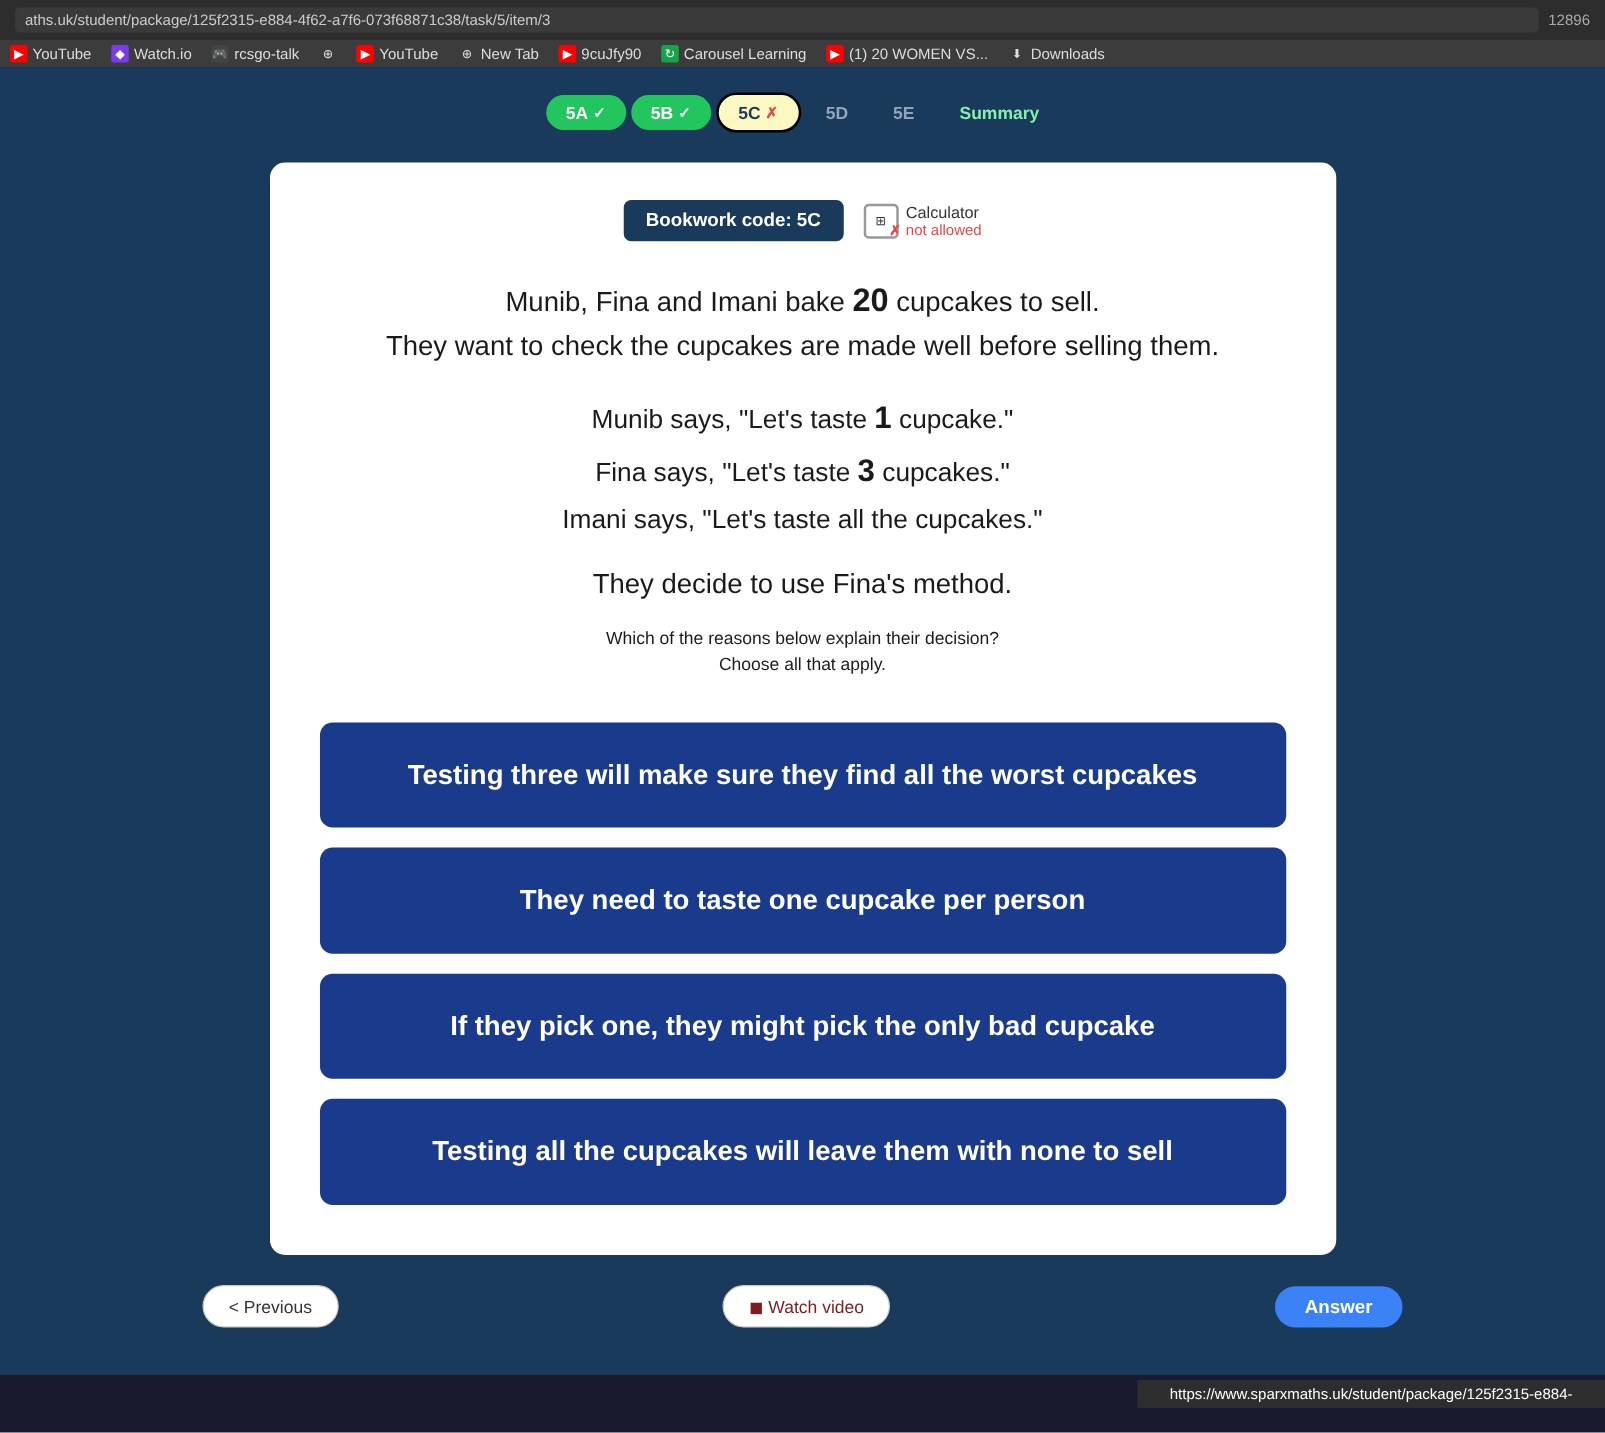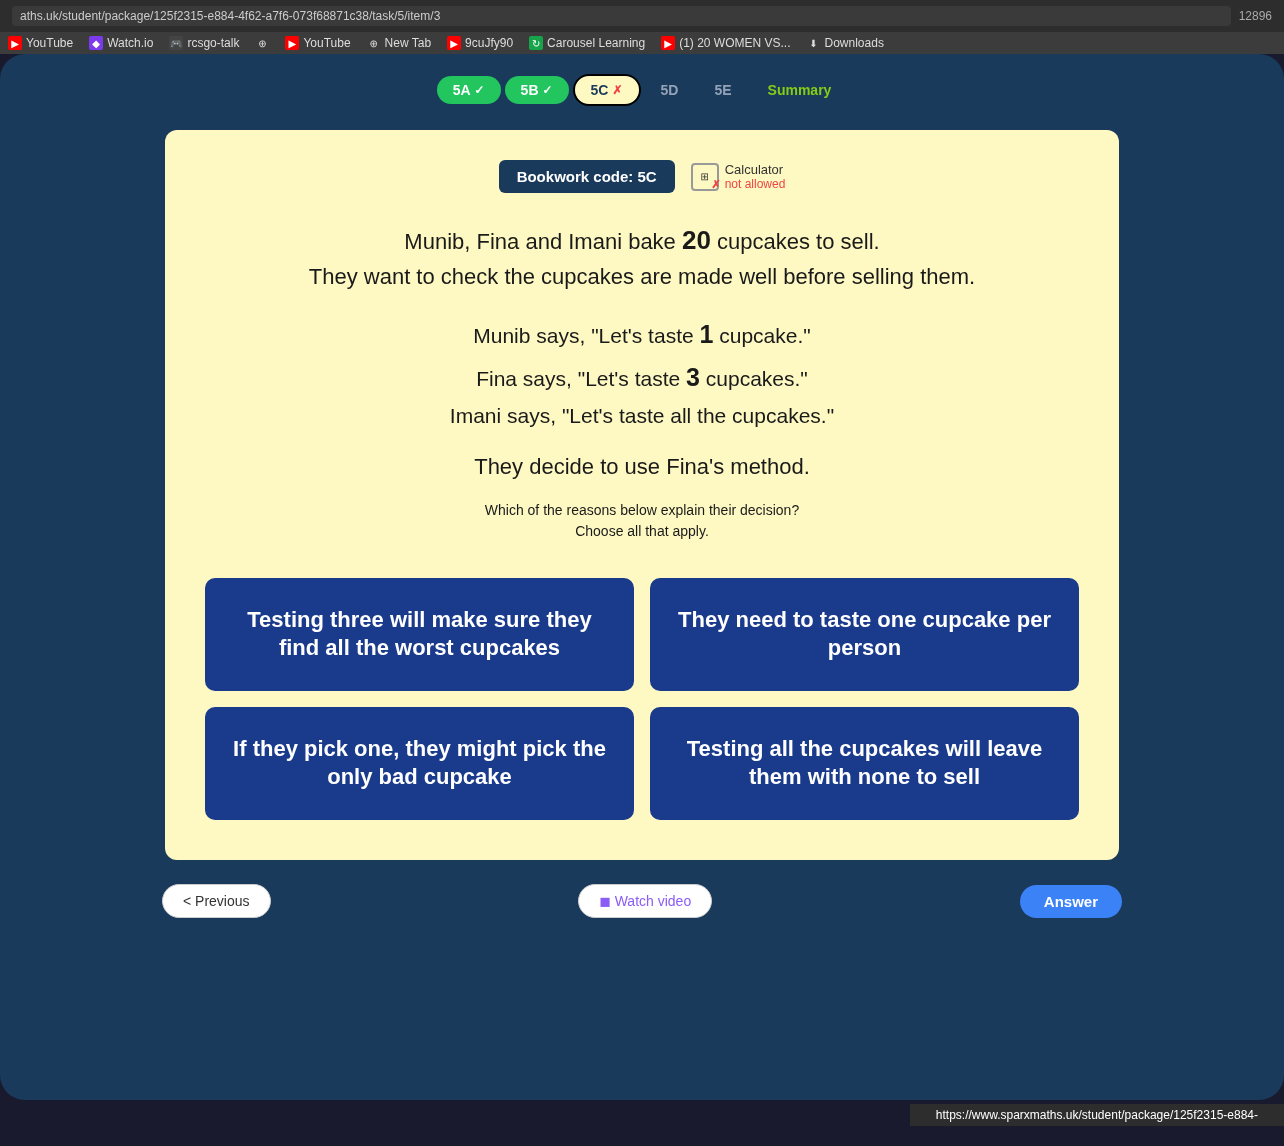--- a/index.html
+++ b/index.html
@@ -67,21 +67,20 @@
     .women-icon { background: #ff0000; color: white; }
 
     
     .main-content {
       background: #1a3a5c;
       min-height: calc(1146px - 100px);
       display: flex;
       flex-direction: column;
       align-items: center;
       padding: 20px 0 36px 0;
-      border-radius: 25px;
     }
 
     
     .tab-nav {
       display: flex;
       align-items: center;
       gap: 4px;
       margin-bottom: 24px;
     }
     .tab {
@@ -103,32 +102,32 @@
       color: #1a3a5c;
       border: 2px solid #000000;
     }
     .tab-inactive {
       background: transparent;
       color: #94a3b8;
       border: none;
     }
     .tab-summary {
       background: transparent;
-      color: #84cc16;
+      color: #86efac;
       border: none;
       align-items: center;
     }
     .check-mark { color: white; font-size: 12px; }
     .x-mark { color: #ef4444; font-size: 12px; }
 
     
     .card {
-      background: #fef9c3;
+      background: #ffffff;
       border-radius: 12px;
-      width: 954px;
+      width: 853px;
       padding: 30px 40px 30px 40px;
       position: relative;
     }
 
     
     .bookwork-row {
       display: flex;
       align-items: center;
       justify-content: center;
       gap: 16px;
@@ -191,21 +190,21 @@
       text-align: center;
       font-size: 14px;
       color: #1a1a1a;
       line-height: 1.5;
       margin-bottom: 36px;
     }
 
     
     .options-grid {
       display: grid;
-      grid-template-columns: 1fr 1fr;
+      grid-template-columns: 1fr;
       gap: 16px;
       margin-bottom: 10px;
     }
     .option-btn {
       background: #1a3a8c;
       color: white;
       border: none;
       border-radius: 10px;
       padding: 28px 24px;
       font-size: 22px;
@@ -231,21 +230,21 @@
       border-radius: 20px;
       padding: 8px 20px;
       font-size: 14px;
       cursor: pointer;
       display: flex;
       align-items: center;
       gap: 6px;
     }
     .watch-btn {
       background: white;
-      color: #8b5cf6;
+      color: #7f1d1d;
       border: 1.5px solid #ccc;
       border-radius: 20px;
       padding: 8px 20px;
       font-size: 14px;
       cursor: pointer;
       display: flex;
       align-items: center;
       gap: 6px;
     }
     .answer-btn {

